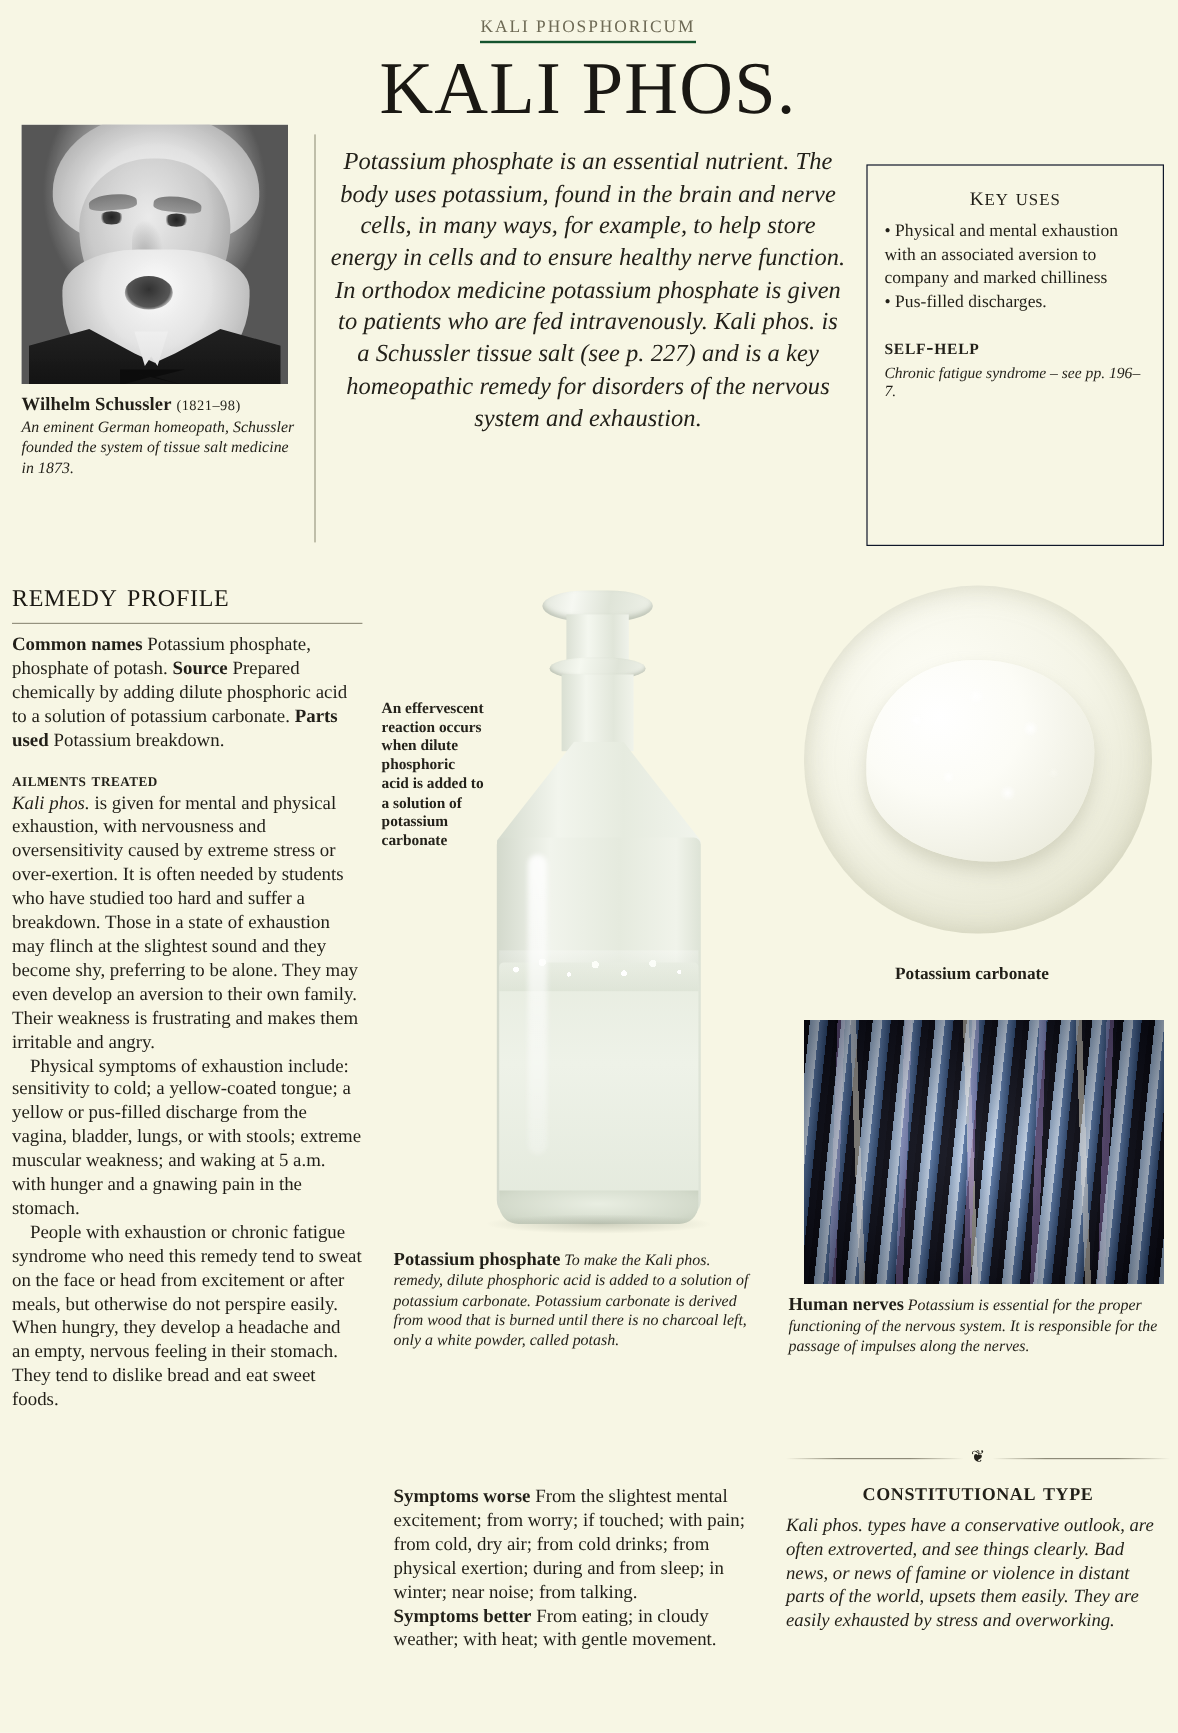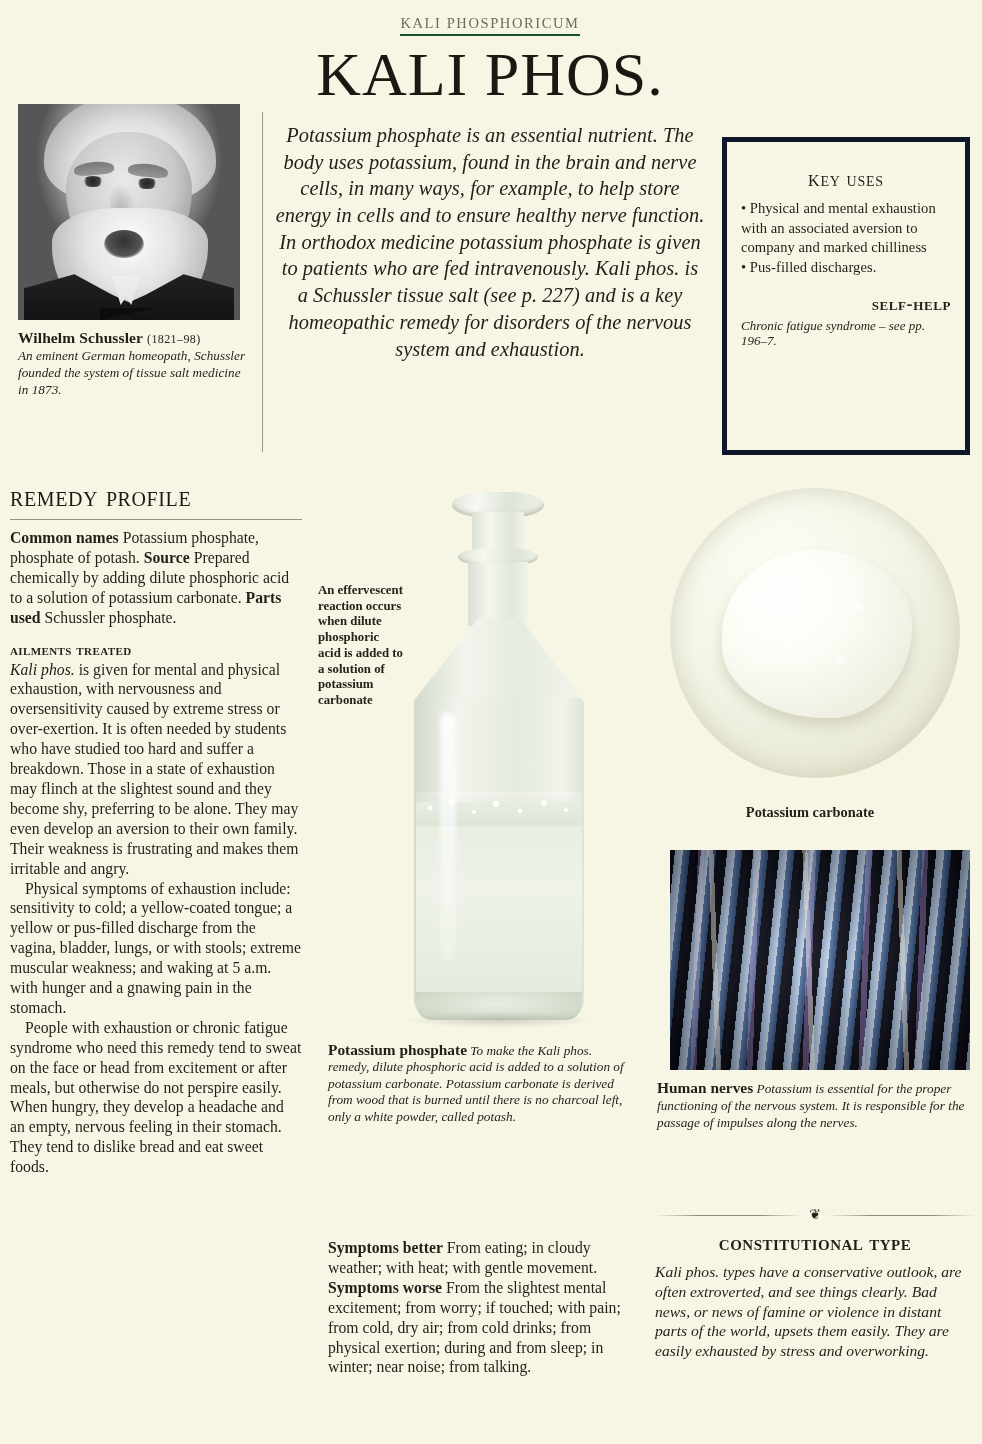--- a/index.html
+++ b/index.html
@@ -96,32 +96,32 @@
     font-size: 62px; letter-spacing: 1px; line-height: .95; margin-top: 9px;
     font-weight: normal; color: #1a1813;
   }
   .intro {
     margin-top: 18px; font-style: italic; font-size: 20.4px; line-height: 1.31;
     text-align: center; color: #23211a; letter-spacing: .05px;
   }
 
   .keybox {
     position: absolute; left: 722px; top: 137px; width: 248px; height: 318px;
-    border: 5px solid #0f172a; padding: 24px 14px 10px;
+    border: 1px solid #0f172a; padding: 13px 14px 10px;
   }
   .keybox h2 {
     text-align: center; font-size: 20px; font-weight: normal; letter-spacing: .8px;
     font-variant: small-caps; text-transform: lowercase; margin-bottom: 7px;
   }
   .keybox h2::first-letter { font-size: 23px; }
   .keylist { font-size: 14.6px; line-height: 1.345; letter-spacing: .05px; }
   .keylist li { list-style: none; text-indent: 0; }
   .keylist li::before { content: "\2022\00a0"; }
   .selfhelp {
-    text-align: right; font-size: 18px; font-variant: small-caps;
+    text-align: left; font-size: 18px; font-variant: small-caps;
     text-transform: lowercase; letter-spacing: .6px; margin-top: 16px; font-weight: bold;
   }
   .selfhelp-body {
     font-style: italic; font-size: 13px; line-height: 1.22; margin-top: 3px;
   }
 
   
   .cols { position: absolute; top: 480px; left: 0; width: 982px; }
 
   .col-left { position: absolute; left: 10px; top: 0; width: 292px; }
@@ -339,21 +339,21 @@
 
   <div class="cols">
 
     <div class="col-left">
       <h2 class="sec-title">Remedy Profile</h2>
       <div class="hrule"></div>
       <div class="body-txt">
         <p>
           <b>Common names</b><span> Potassium phosphate, phosphate of potash.</span>
           <b>Source</b><span> Prepared chemically by adding dilute phosphoric acid to a solution of potassium carbonate.</span>
-          <b>Parts used</b><span> Schussler phosphate.</span>
+          <b>Parts used</b><span> Potassium breakdown.</span>
         </p>
       </div>
 
       <div class="sub-head">Ailments Treated</div>
       <div class="body-txt">
         <p><i>Kali phos.</i><span> is given for mental and physical exhaustion, with nervousness and oversensitivity caused by extreme stress or over-exertion. It is often needed by students who have studied too hard and suffer a breakdown. Those in a state of exhaustion may flinch at the slightest sound and they become shy, preferring to be alone. They may even develop an aversion to their own family. Their weakness is frustrating and makes them irritable and angry.</span></p>
         <p class="ind">Physical symptoms of exhaustion include: sensitivity to cold; a yellow-coated tongue; a yellow or pus-filled discharge from the vagina, bladder, lungs, or with stools; extreme muscular weakness; and waking at 5 a.m. with hunger and a gnawing pain in the stomach.</p>
         <p class="ind">People with exhaustion or chronic fatigue syndrome who need this remedy tend to sweat on the face or head from excitement or after meals, but otherwise do not perspire easily. When hungry, they develop a headache and an empty, nervous feeling in their stomach. They tend to dislike bread and eat sweet foods.</p>
       </div>
     </div>
@@ -375,24 +375,24 @@
           <div class="b-shadow"></div>
         </div>
       </div>
 
       <div class="photo-cap" style="position:absolute; top:560px; left:18px; width:300px;">
         <b>Potassium phosphate</b><i> To make the Kali phos. remedy, dilute phosphoric acid is added to a solution of potassium carbonate. Potassium carbonate is derived from wood that is burned until there is no charcoal left, only a white powder, called potash.</i>
       </div>
 
       <div class="body-txt" style="position:absolute; top:758px; left:18px; width:300px;">
         <p>
-          <b>Symptoms better</b><span> From eating; in cloudy weather; with heat; with gentle movement.</span>
+          <b>Symptoms worse</b><span> From the slightest mental excitement; from worry; if touched; with pain; from cold, dry air; from cold drinks; from physical exertion; during and from sleep; in winter; near noise; from talking.</span>
         </p>
         <p>
-          <b>Symptoms worse</b><span> From the slightest mental excitement; from worry; if touched; with pain; from cold, dry air; from cold drinks; from physical exertion; during and from sleep; in winter; near noise; from talking.</span>
+          <b>Symptoms better</b><span> From eating; in cloudy weather; with heat; with gentle movement.</span>
         </p>
       </div>
     </div>
 
     <div class="col-right">
       <div class="dish">
         <div class="powder"></div>
       </div>
       <div class="dish-cap" style="position:absolute; top:312px; left:0; width:330px;">Potassium carbonate</div>
 

